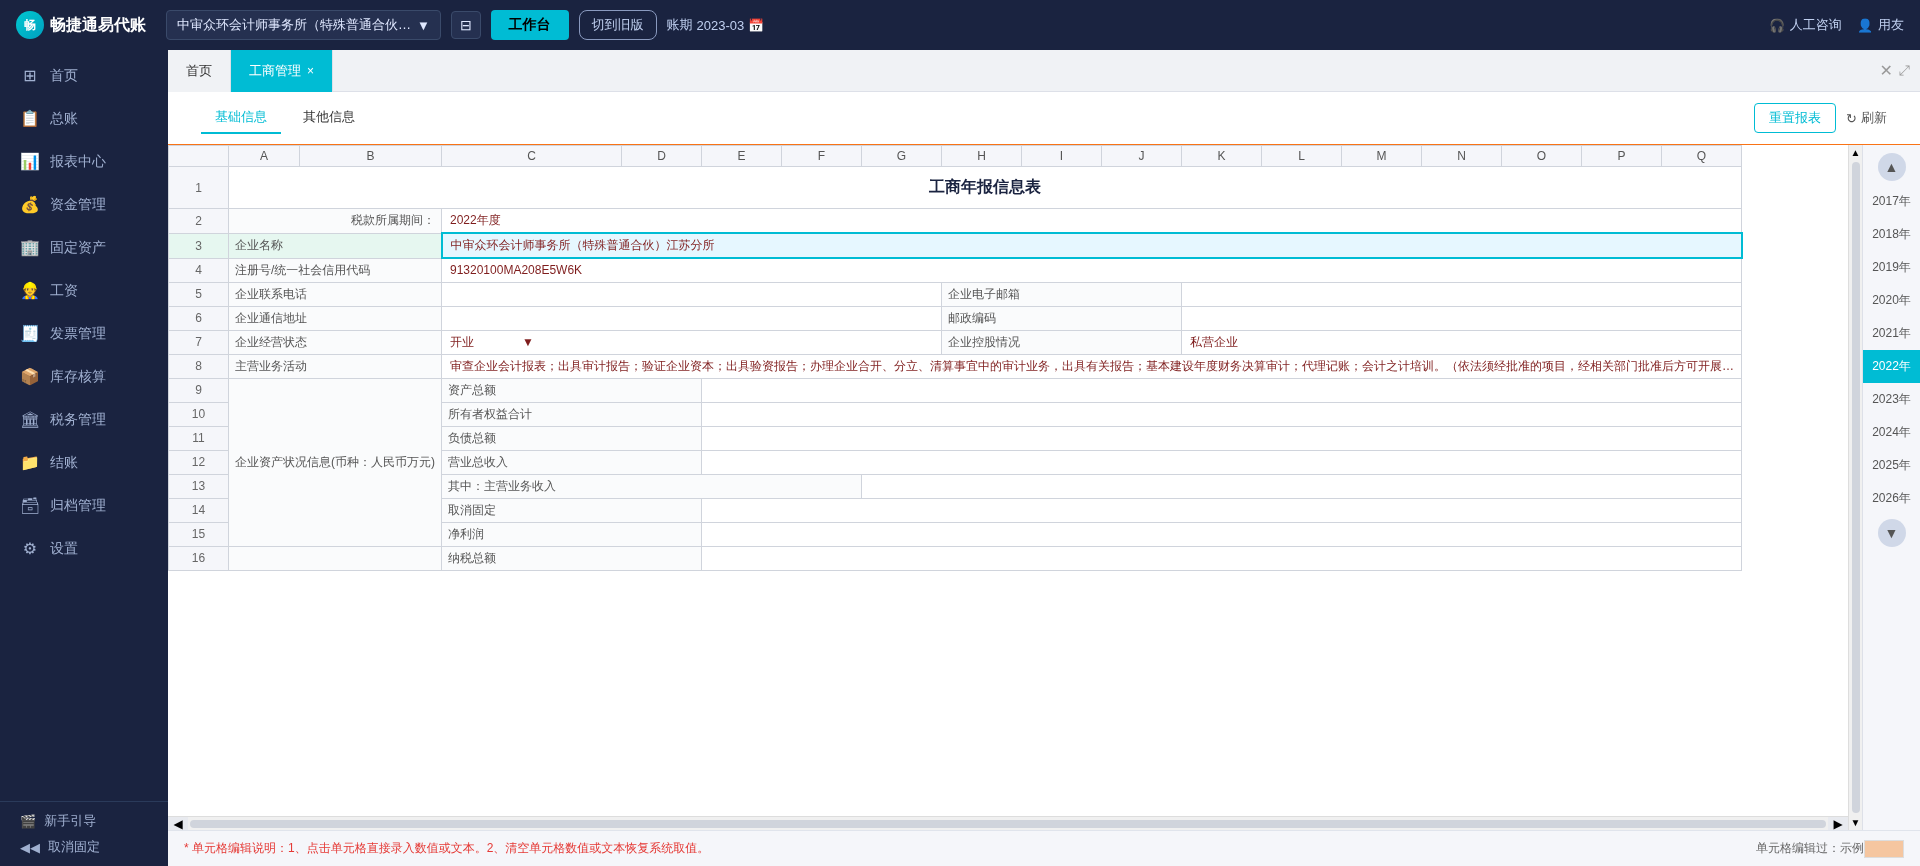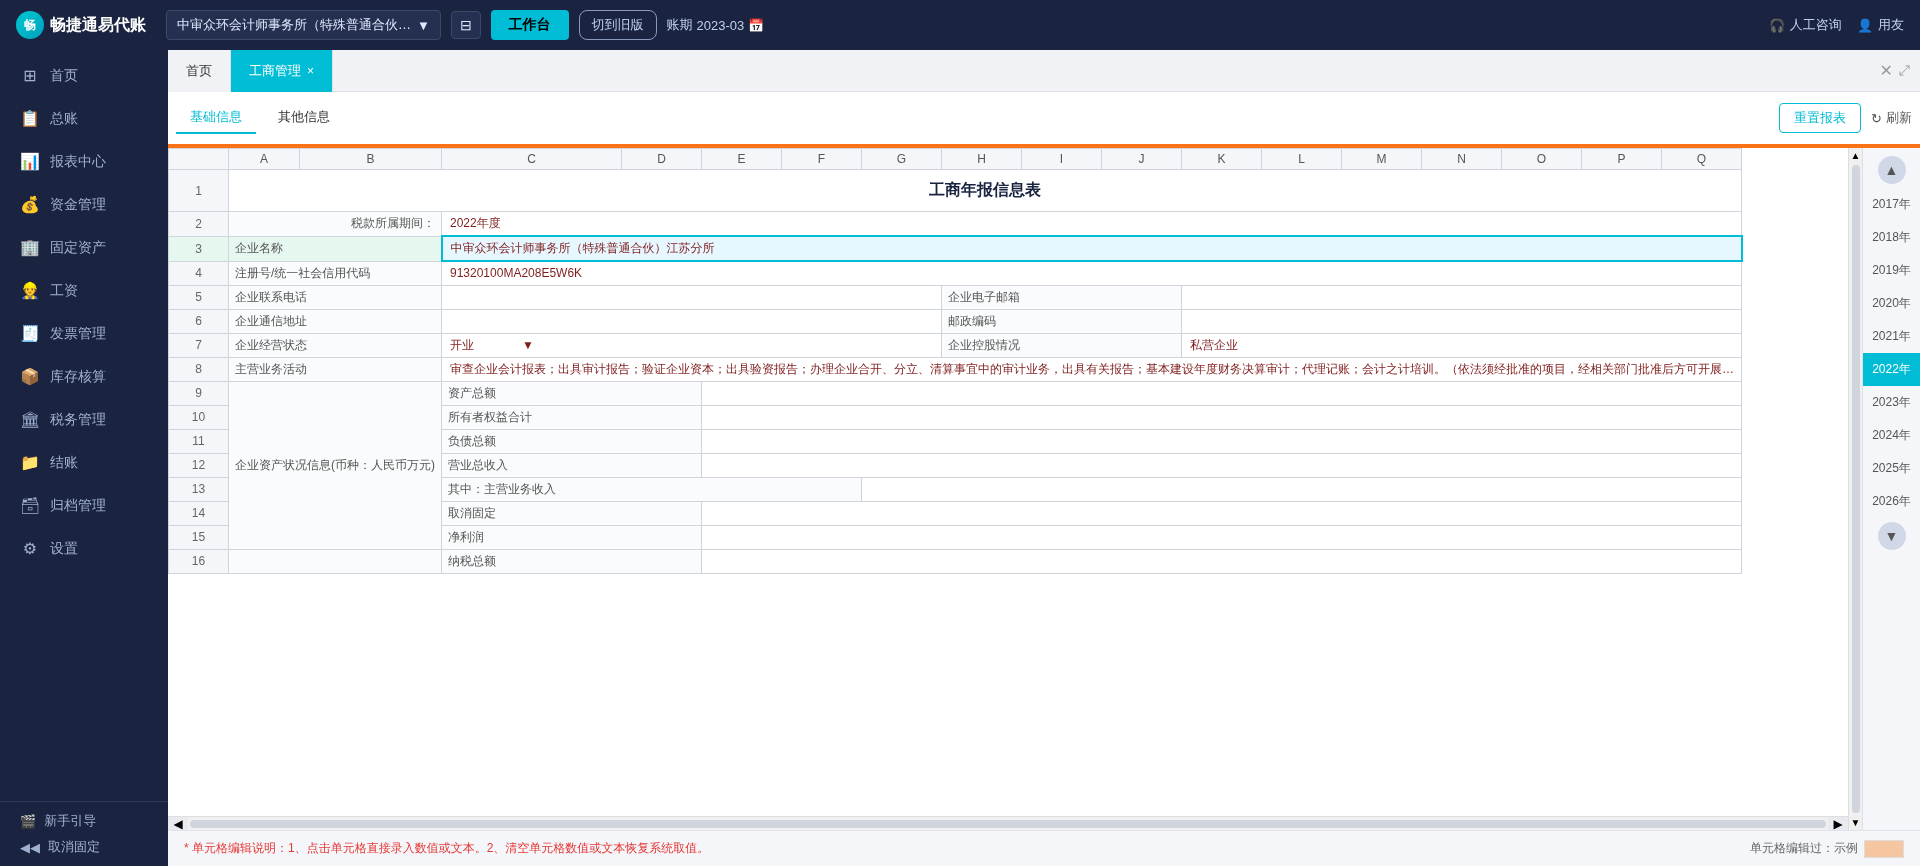--- a/index.html
+++ b/index.html
@@ -35,21 +35,21 @@
     .tabbar { display: flex; align-items: center; background: #f0f2f5; padding: 0 0 0 0; border-bottom: 1px solid #dde0e8; height: 42px; flex-shrink: 0; }
     .tab-item { display: flex; align-items: center; gap: 6px; padding: 0 18px; height: 42px; cursor: pointer; font-size: 13px; color: #666; border-right: 1px solid #dde0e8; }
     .tab-item.home { background: #f0f2f5; color: #333; padding: 0 18px; }
     .tab-item.active { background: #00bcd4; color: #fff; border-radius: 0; }
     .tab-close { font-size: 12px; cursor: pointer; }
 
     
     .page-content { flex: 1; background: #fff; margin: 0; display: flex; flex-direction: column; overflow: hidden; }
 
     
-    .page-toolbar { display: flex; align-items: center; padding: 10px 8px; border-bottom: 4px solid #f97316; gap: 8px; }
+    .page-toolbar { display: flex; align-items: center; padding: 10px 33px; border-bottom: 1px solid #f97316; gap: 8px; }
     .sub-tab { padding: 6px 14px; cursor: pointer; font-size: 13px; color: #333; border-bottom: 2px solid transparent; }
     .sub-tab.active { color: #00bcd4; border-bottom: 2px solid #00bcd4; }
     .toolbar-right { margin-left: auto; display: flex; align-items: center; gap: 10px; }
     .btn-reset { border: 1px solid #00bcd4; color: #00bcd4; background: #fff; border-radius: 4px; padding: 5px 14px; cursor: pointer; font-size: 13px; }
     .btn-refresh { background: transparent; border: none; color: #555; cursor: pointer; font-size: 13px; display: flex; align-items: center; gap: 4px; }
 
     
     .spreadsheet-wrapper { flex: 1; overflow: hidden; display: flex; position: relative; }
     .spreadsheet-area { flex: 1; overflow: hidden; display: flex; flex-direction: column; }
     .sheet-table-wrap { flex: 1; overflow: auto; position: relative; }
@@ -65,21 +65,21 @@
     table.sheet .value-cell { padding-left: 8px; }
 
     
     .year-panel { width: 58px; background: #f5f6fa; border-left: 1px solid #dde0e8; display: flex; flex-direction: column; align-items: center; padding-top: 4px; flex-shrink: 0; }
     .year-item { width: 100%; text-align: center; padding: 8px 0; font-size: 12px; color: #555; cursor: pointer; }
     .year-item.active { background: #00bcd4; color: #fff; border-radius: 0; }
     .year-nav-btn { width: 28px; height: 28px; border-radius: 50%; background: #d0d8e8; border: none; cursor: pointer; font-size: 14px; color: #555; display: flex; align-items: center; justify-content: center; margin: 4px; }
 
     
     .statusbar { height: 36px; background: #f5f6fa; border-top: 1px solid #e0e4ec; display: flex; align-items: center; padding: 0 16px; font-size: 12px; color: #e53935; flex-shrink: 0; }
-    .statusbar-right { margin-left: auto; color: #666; display: flex; align-items: center; gap: 6px; }
+    .statusbar-right { margin-left: auto; color: #666; display: flex; align-items: center; }
     .statusbar-sample { width: 40px; height: 18px; background: #f5c6a0; border: 1px solid #ddd; display: inline-block; }
 
     
     .h-scroll-left { width: 20px; background: #e8eaef; border: none; cursor: pointer; font-size: 12px; }
     .h-scroll-right { width: 20px; background: #e8eaef; border: none; cursor: pointer; font-size: 12px; }
   </style>
 </head>
 <body>
 
 <div class="topbar">

